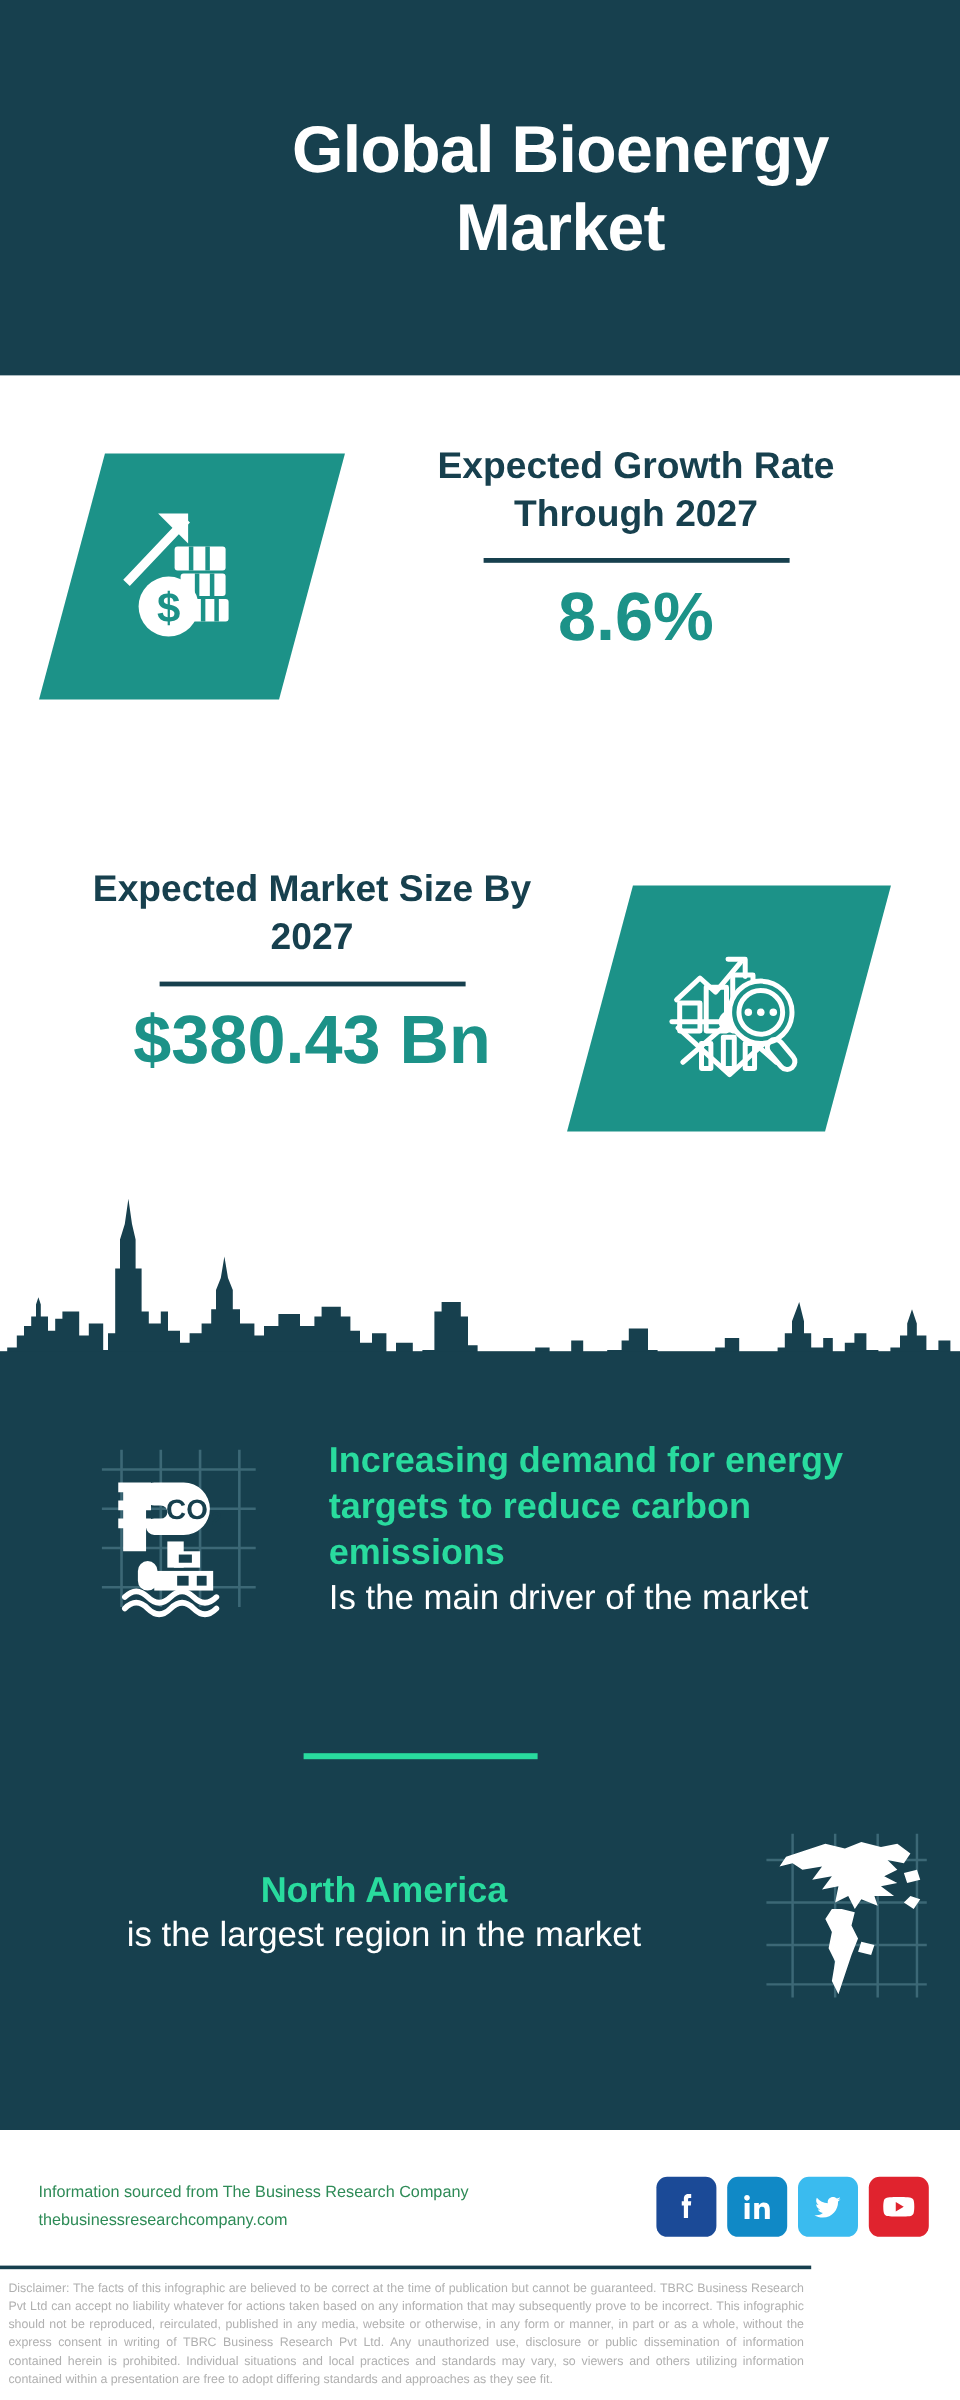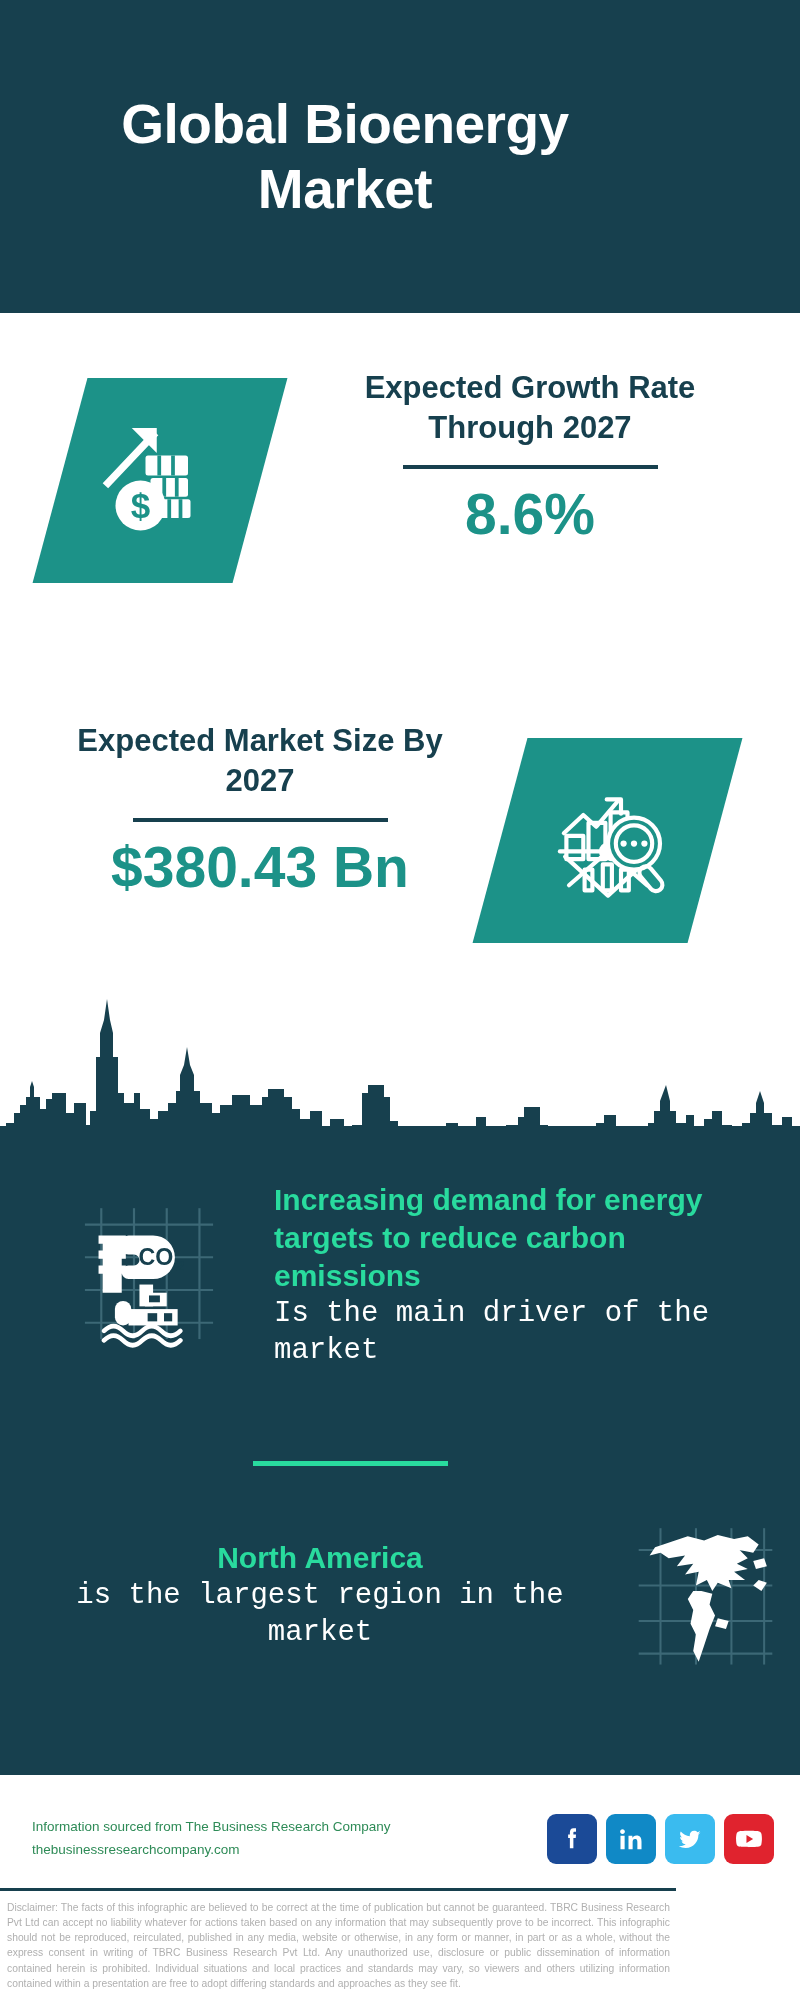--- a/index.html
+++ b/index.html
@@ -24,23 +24,23 @@
 
   
   .header {
     position: absolute;
     left: 0; top: 0;
     width: 800px;
     height: 313px;
     background: #17404E;
     display: flex;
     align-items: center;
-    justify-content: flex-start;
+    justify-content: flex-end;
     box-sizing: border-box;
-    padding: 0 40px;
+    padding: 0 28px;
   }
   .header-title {
     color: #ffffff;
     font-size: 55px;
     font-weight: bold;
     line-height: 1.18;
     text-align: center;
     letter-spacing: -0.5px;
     max-width: 610px;
   }
@@ -173,21 +173,20 @@
     color: #29DB9E;
     font-size: 30px;
     font-weight: bold;
     line-height: 1.27;
   }
   .sub-text {
     color: #ffffff;
     font-size: 29px;
     font-weight: normal;
     line-height: 1.28;
-    font-family: Liberation Mono, monospace;
   }
 
   .mid-rule {
     position: absolute;
     left: 253px;
     top: 1461px;
     width: 195px;
     height: 5px;
     background: #29DB9E;
   }

